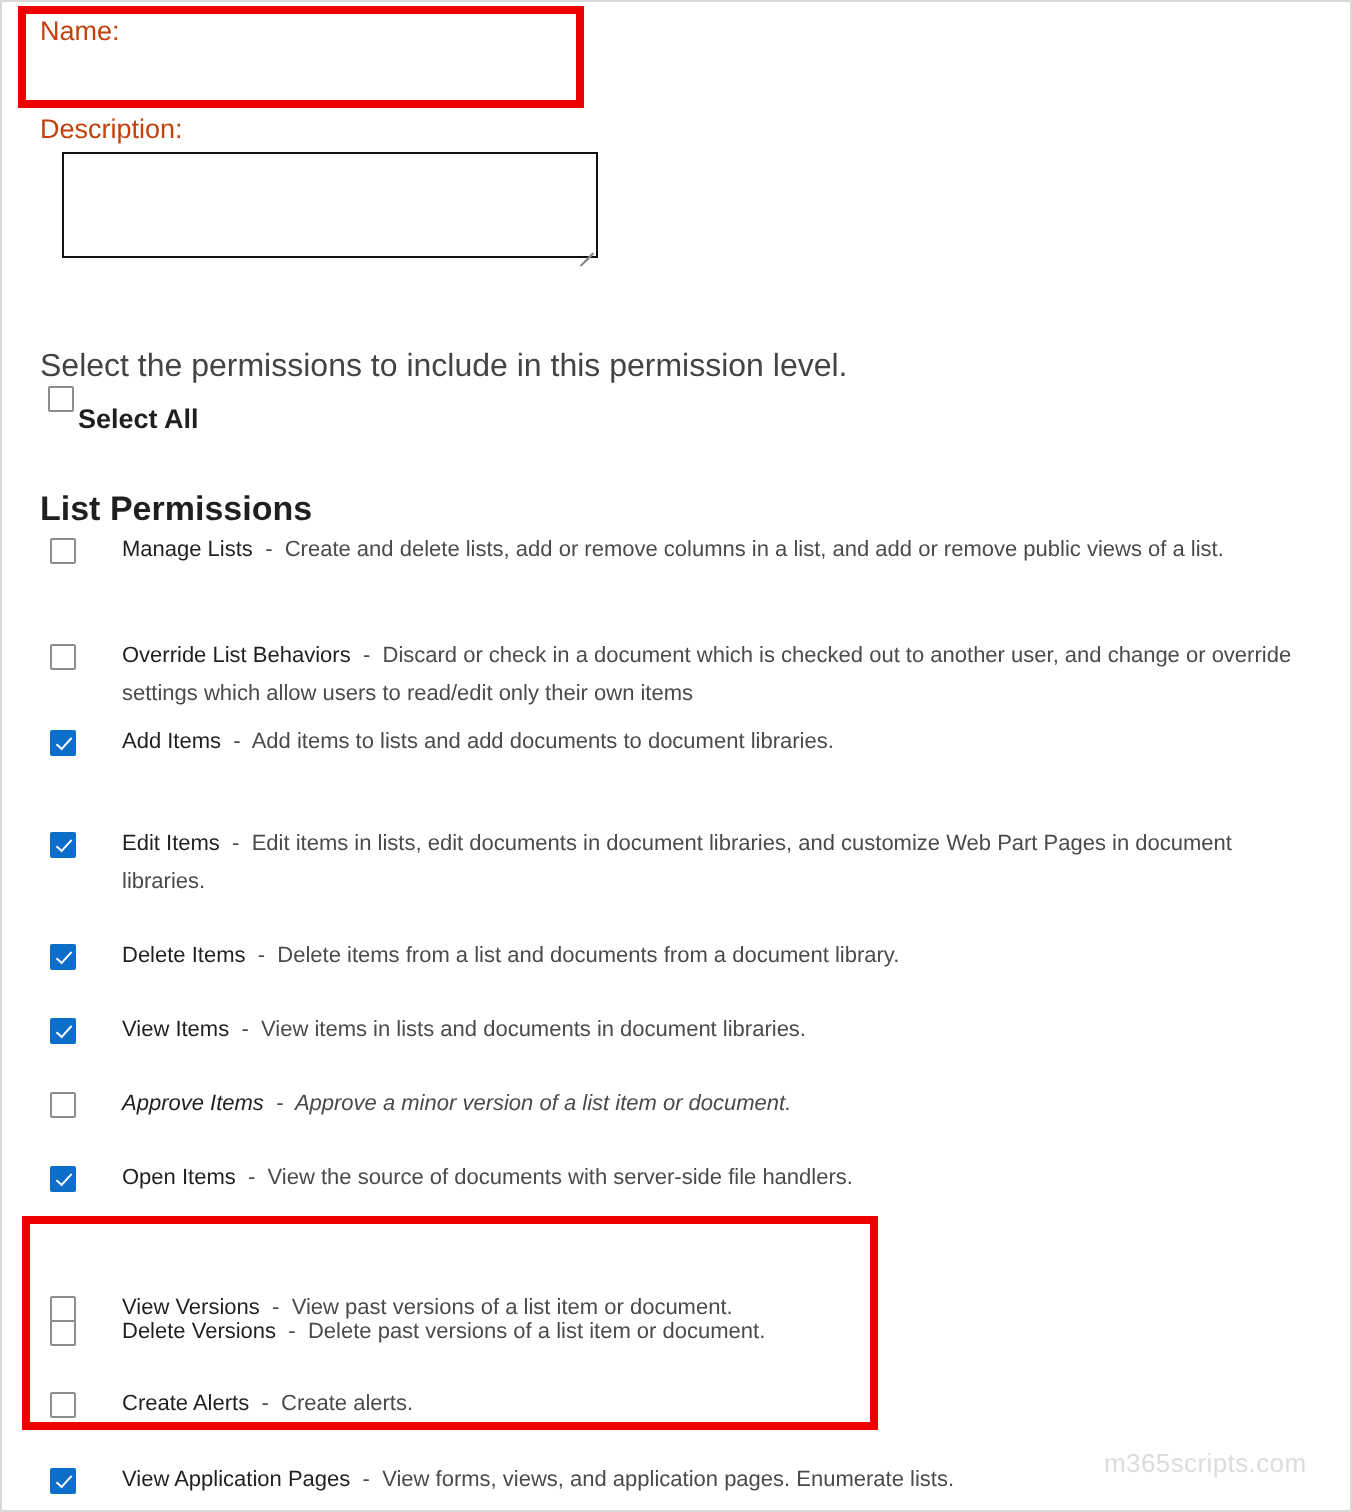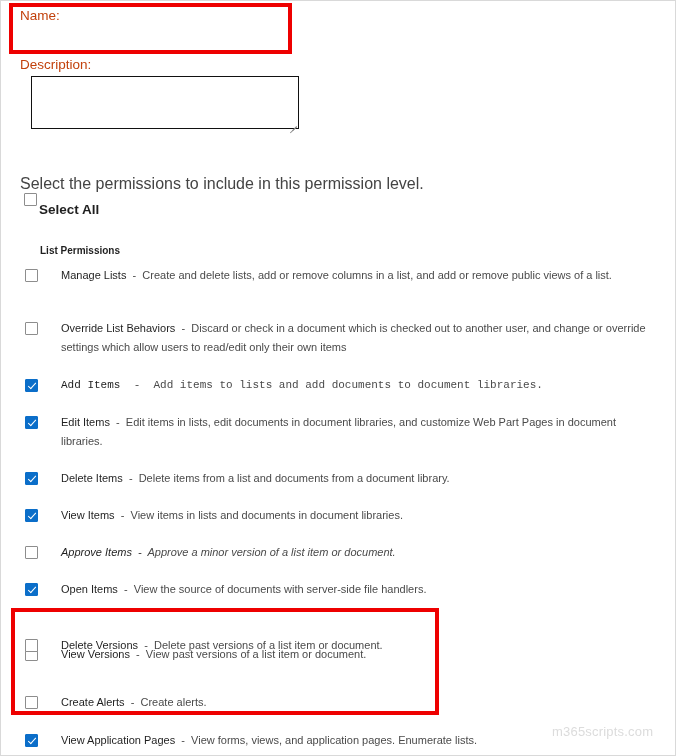--- a/index.html
+++ b/index.html
@@ -128,24 +128,23 @@
     top: 201px;
     font-size: 13.5px;
     font-weight: bold;
     color: #1f1f1f;
   }
 
   
   .section-header {
     position: absolute;
     left: 19px;
-    font-size: 10px;
+    font-size: 17px;
     font-weight: bold;
     color: #1f1f1f;
-    margin-left: 20px;
   }
 
   
   .perm-row {
     position: absolute;
     left: 19px;
     width: 640px;
   }
   .perm-row .cb {
     left: 5px;
@@ -207,21 +206,21 @@
   <div id="sections-root">
       <div class="section-header" style="top: 244px;">List Permissions</div>
       <div class="perm-row" style="top: 265px;">
         <div class="cb"></div>
         <span class="perm-text"><span class="perm-title">Manage Lists</span>&nbsp; <span class="perm-dash">-</span>&nbsp; <span class="perm-desc">Create and delete lists, add or remove columns in a list, and add or remove public views of a list.</span></span>
       </div>
       <div class="perm-row" style="top: 318px;">
         <div class="cb"></div>
         <span class="perm-text"><span class="perm-title">Override List Behaviors</span>&nbsp; <span class="perm-dash">-</span>&nbsp; <span class="perm-desc">Discard or check in a document which is checked out to another user, and change or override settings which allow users to read/edit only their own items</span></span>
       </div>
-      <div class="perm-row" style="top: 375px; font-family: Liberation Mono, monospace;">
+      <div class="perm-row" style="top: 361px;">
         <div class="cb checked"></div>
         <span class="perm-text"><span class="perm-title">Add Items</span>&nbsp; <span class="perm-dash">-</span>&nbsp; <span class="perm-desc">Add items to lists and add documents to document libraries.</span></span>
       </div>
       <div class="perm-row" style="top: 412px;">
         <div class="cb checked"></div>
         <span class="perm-text"><span class="perm-title">Edit Items</span>&nbsp; <span class="perm-dash">-</span>&nbsp; <span class="perm-desc">Edit items in lists, edit documents in document libraries, and customize Web Part Pages in document libraries.</span></span>
       </div>
       <div class="perm-row" style="top: 468px;">
         <div class="cb checked"></div>
         <span class="perm-text"><span class="perm-title">Delete Items</span>&nbsp; <span class="perm-dash">-</span>&nbsp; <span class="perm-desc">Delete items from a list and documents from a document library.</span></span>
@@ -235,21 +234,21 @@
         <span class="perm-text"><span class="perm-title">Approve Items</span>&nbsp; <span class="perm-dash">-</span>&nbsp; <span class="perm-desc">Approve a minor version of a list item or document.</span></span>
       </div>
       <div class="perm-row" style="top: 579px;">
         <div class="cb checked"></div>
         <span class="perm-text"><span class="perm-title">Open Items</span>&nbsp; <span class="perm-dash">-</span>&nbsp; <span class="perm-desc">View the source of documents with server-side file handlers.</span></span>
       </div>
       <div class="perm-row" style="top: 644px;">
         <div class="cb"></div>
         <span class="perm-text"><span class="perm-title">View Versions</span>&nbsp; <span class="perm-dash">-</span>&nbsp; <span class="perm-desc">View past versions of a list item or document.</span></span>
       </div>
-      <div class="perm-row" style="top: 635px;">
+      <div class="perm-row" style="top: 656px;">
         <div class="cb"></div>
         <span class="perm-text"><span class="perm-title">Delete Versions</span>&nbsp; <span class="perm-dash">-</span>&nbsp; <span class="perm-desc">Delete past versions of a list item or document.</span></span>
       </div>
       <div class="perm-row" style="top: 692px;">
         <div class="cb"></div>
         <span class="perm-text"><span class="perm-title">Create Alerts</span>&nbsp; <span class="perm-dash">-</span>&nbsp; <span class="perm-desc">Create alerts.</span></span>
       </div>
       <div class="perm-row" style="top: 730px;">
         <div class="cb checked"></div>
         <span class="perm-text"><span class="perm-title">View Application Pages</span>&nbsp; <span class="perm-dash">-</span>&nbsp; <span class="perm-desc">View forms, views, and application pages. Enumerate lists.</span></span>

